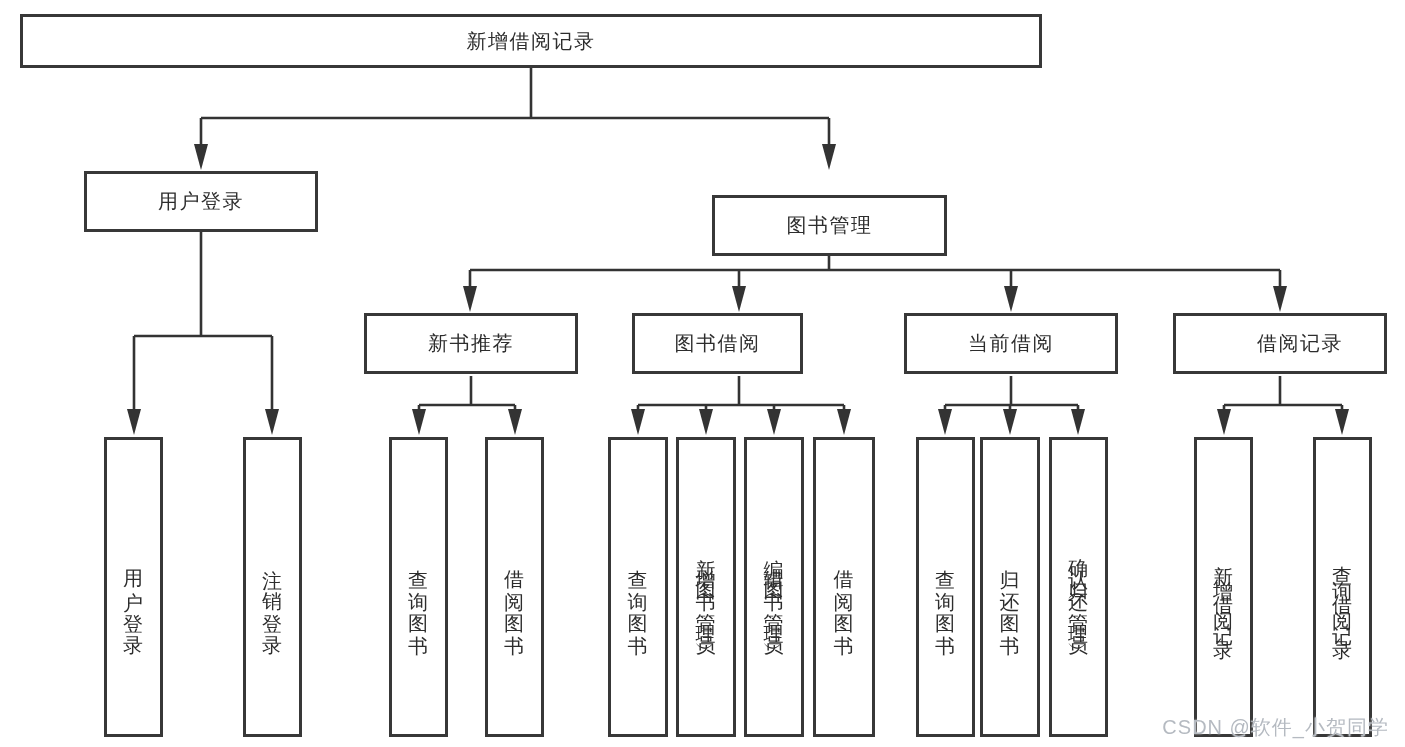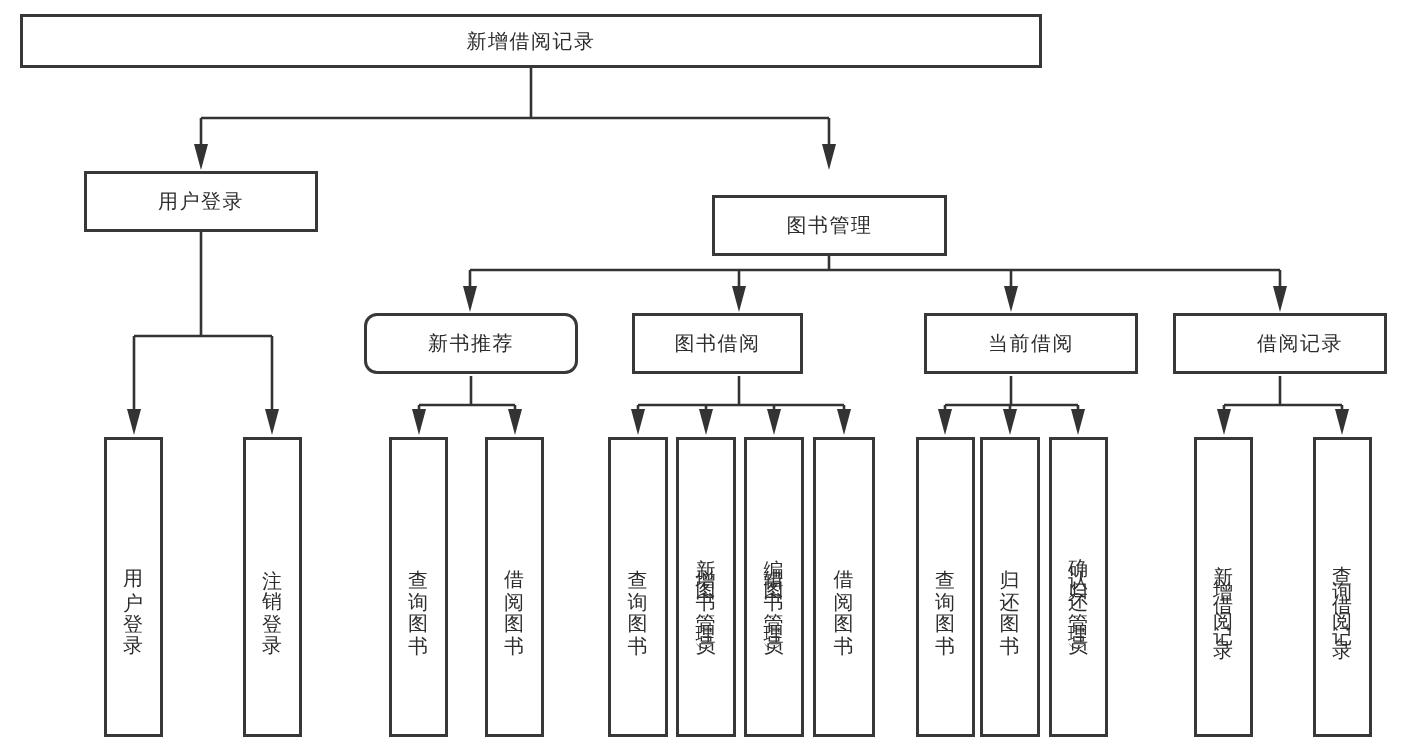--- a/index.html
+++ b/index.html
@@ -87,23 +87,23 @@
       <path class="carrow" d="M1217 409 H1231 L1224 435 Z"></path>
       <path class="carrow" d="M1335 409 H1349 L1342 435 Z"></path>
     </g>
   </svg>
 
   <div class="box hbox root">新增借阅记录</div>
 
   <div class="box hbox" style="left:84px;top:171px;width:234px;height:61px;">用户登录</div>
   <div class="box hbox" style="left:712px;top:171px;width:235px;height:61px;margin-top:24px;">图书管理</div>
 
-  <div class="box hbox" style="left:364px;top:313px;width:214px;height:61px;border-radius:13px;">新书推荐</div>
+  <div class="box hbox" style="left:364px;top:313px;width:214px;height:61px;">新书推荐</div>
   <div class="box hbox" style="left:632px;top:313px;width:171px;height:61px;">图书借阅</div>
-  <div class="box hbox" style="left:904px;top:313px;width:214px;height:61px;margin-left:20px;">当前借阅</div>
+  <div class="box hbox" style="left:904px;top:313px;width:214px;height:61px;">当前借阅</div>
   <div class="box hbox" style="left:1173px;top:313px;width:214px;height:61px;padding-left:40px;">借阅记录</div>
 
   <div class="box vbox sp4" style="left:104px;width:59px;">
       <span>用户登录</span>
     </div>
   <div class="box vbox sp4" style="left:243px;width:59px;">
       <span>注销登录</span>
     </div>
 
   <div class="box vbox sp4" style="left:389px;width:59px;">
@@ -136,14 +136,15 @@
       <span>确认归还（管理员）</span>
     </div>
 
   <div class="box vbox sp6" style="left:1194px;width:59px;">
       <span>新增借阅记录</span>
     </div>
   <div class="box vbox sp6" style="left:1313px;width:59px;">
       <span>查询借阅记录</span>
     </div>
 
+  <div class="watermark">CSDN @软件_小贺同学</div>
 
 </div>
 
 </body></html>

